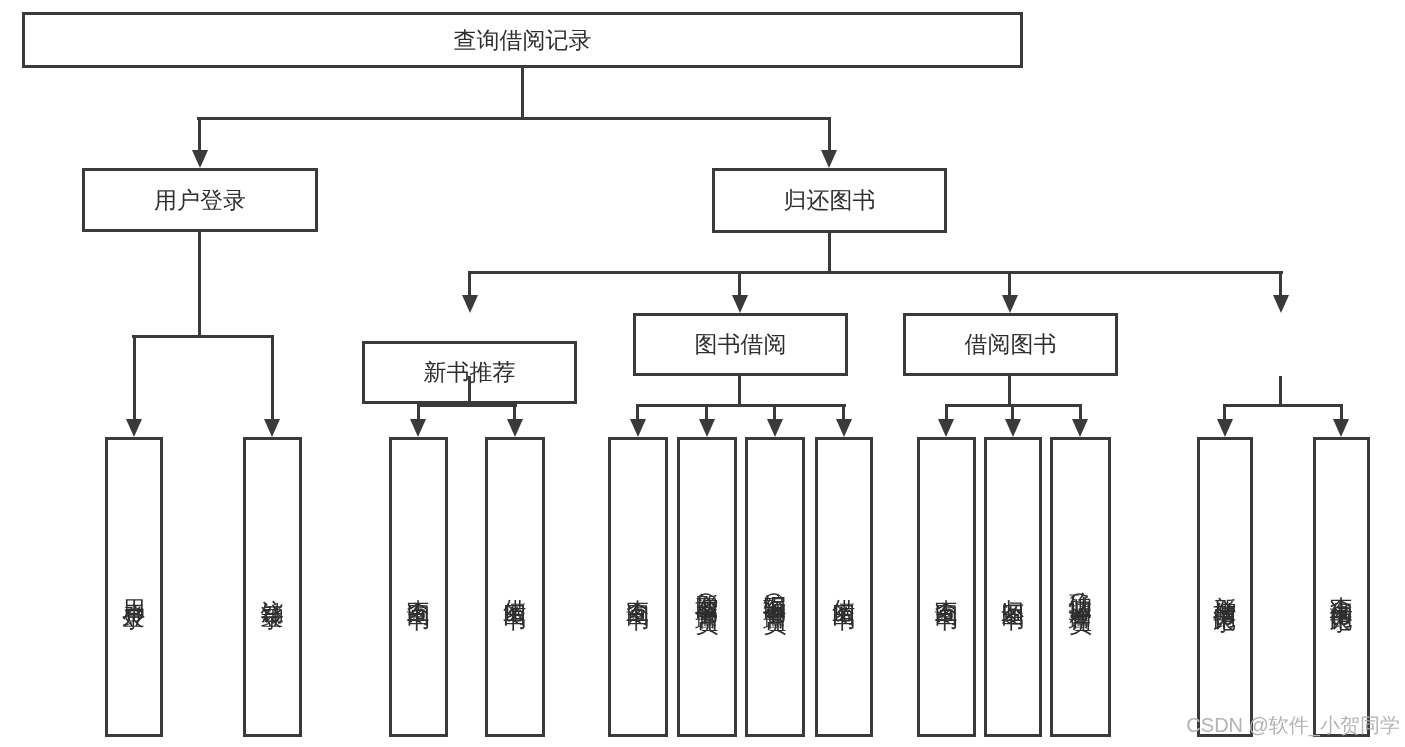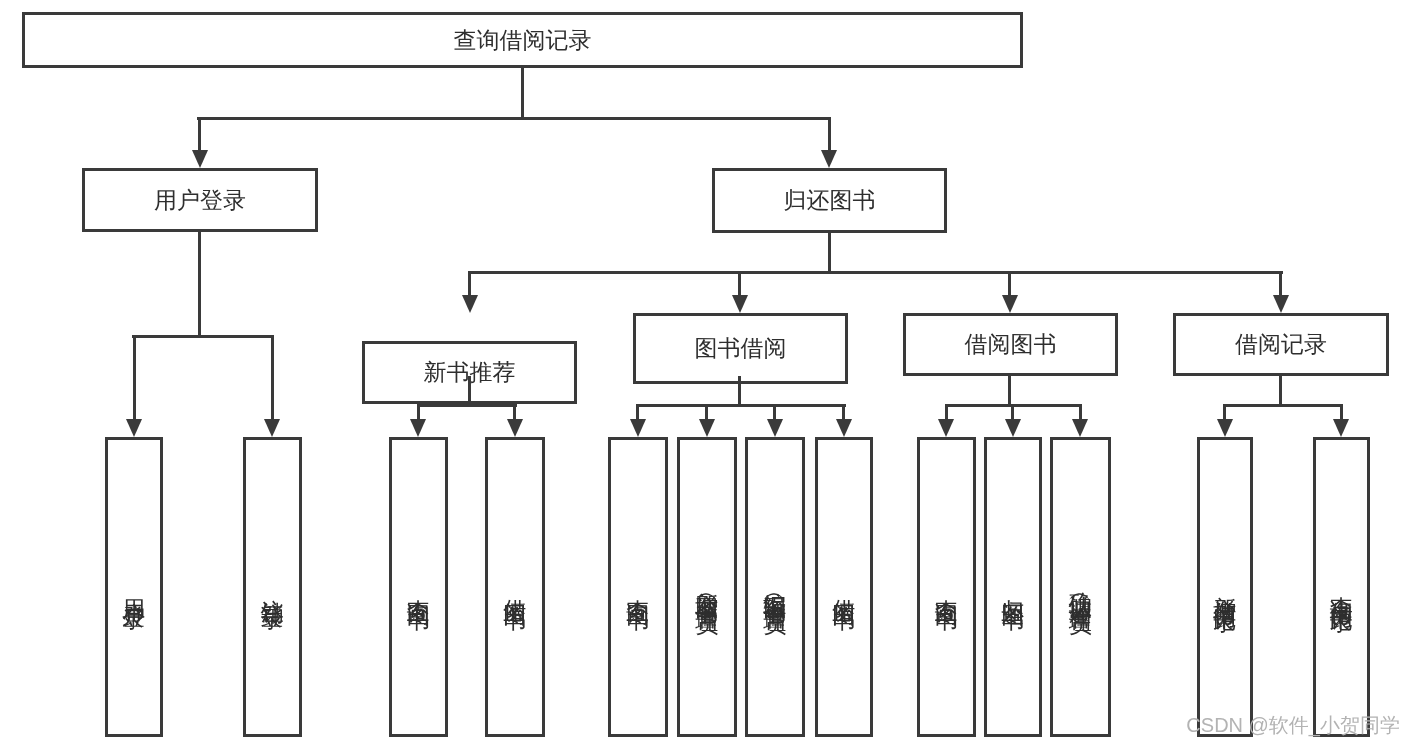--- a/index.html
+++ b/index.html
@@ -96,28 +96,25 @@
   <div class="vline" style="left:738px; top:271px; height:26px;"></div>
   <div class="arrow" style="left:732px; top:295px;"></div>
   <div class="vline" style="left:1008px; top:271px; height:26px;"></div>
   <div class="arrow" style="left:1002px; top:295px;"></div>
   <div class="vline" style="left:1279px; top:271px; height:26px;"></div>
   <div class="arrow" style="left:1273px; top:295px;"></div>
 
   <div class="box" style="left:362px; top:313px; width:215px; height:63px;margin-top:28px;">
     <span class="lbl">新书推荐</span>
   </div>
-  <div class="box" style="left:633px; top:313px; width:215px; height:71px;">
+  <div class="box" style="left:633px; top:313px; width:215px; height:63px;">
     <span class="lbl">图书借阅</span>
   </div>
   <div class="box" style="left:903px; top:313px; width:215px; height:63px;">
     <span class="lbl">借阅图书</span>
-  </div>
-  <div class="box" style="left:1173px; top:313px; width:216px; height:63px;">
-    <span class="lbl">借阅记录</span>
   </div>
 
   <div class="vline" style="left:468px; top:376px; height:31px;"></div>
   <div class="hline" style="left:417px; top:404px; width:100px;"></div>
   <div class="vline" style="left:417px; top:404px; height:18px;"></div>
   <div class="arrow" style="left:410px; top:419px;"></div>
   <div class="vline" style="left:513px; top:404px; height:18px;"></div>
   <div class="arrow" style="left:507px; top:419px;"></div>
 
   <div class="vline" style="left:738px; top:376px; height:31px;"></div>

